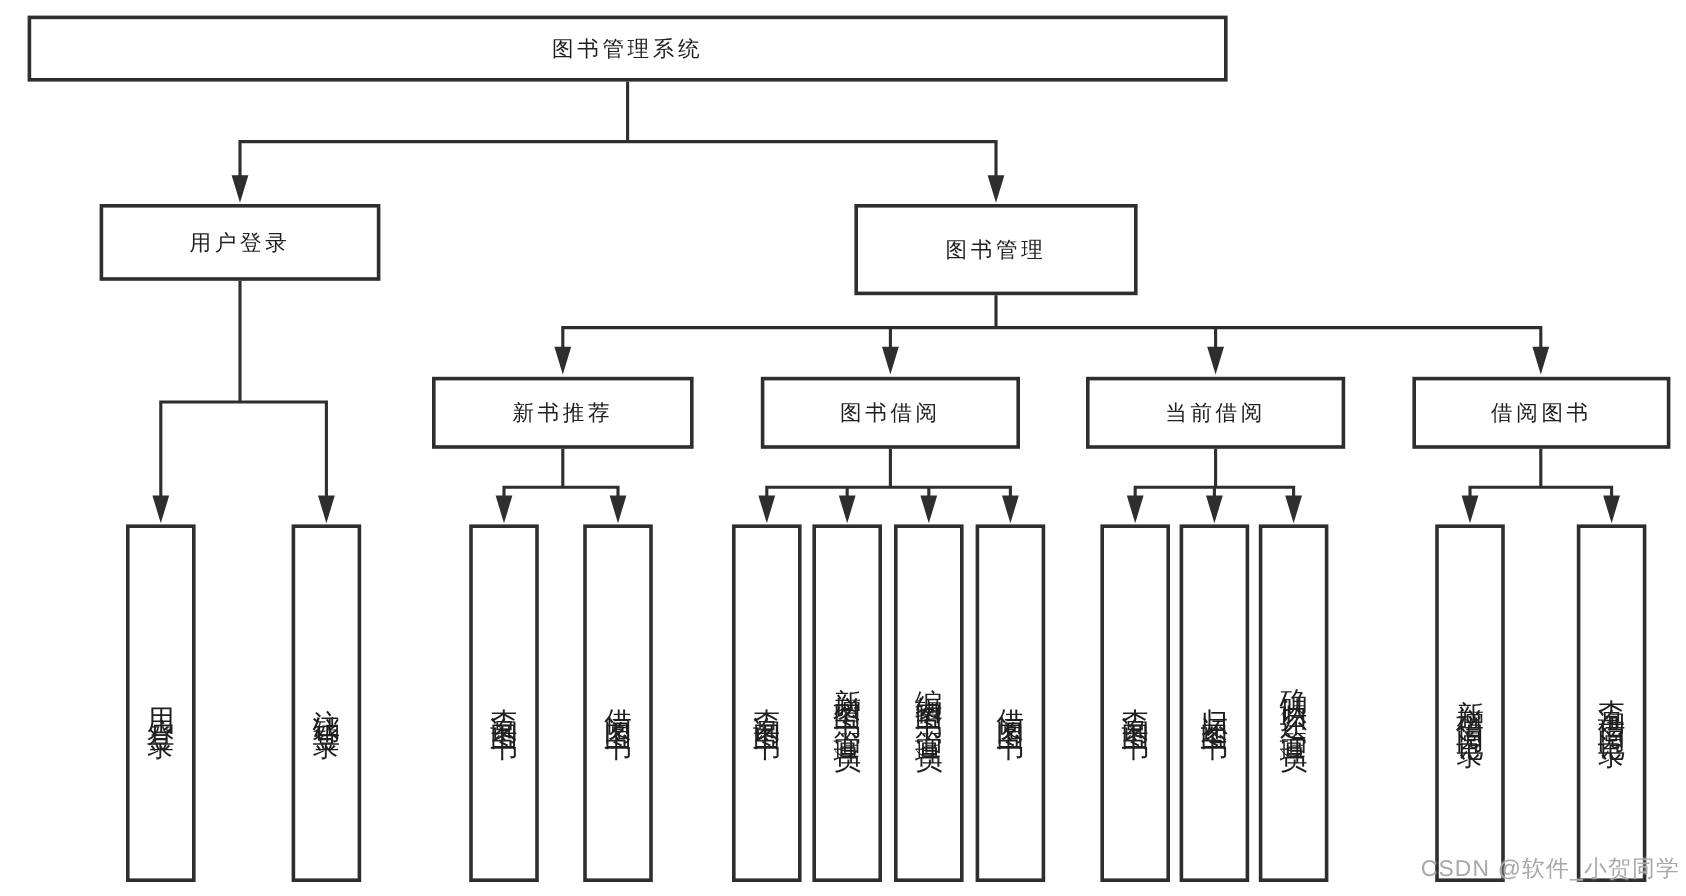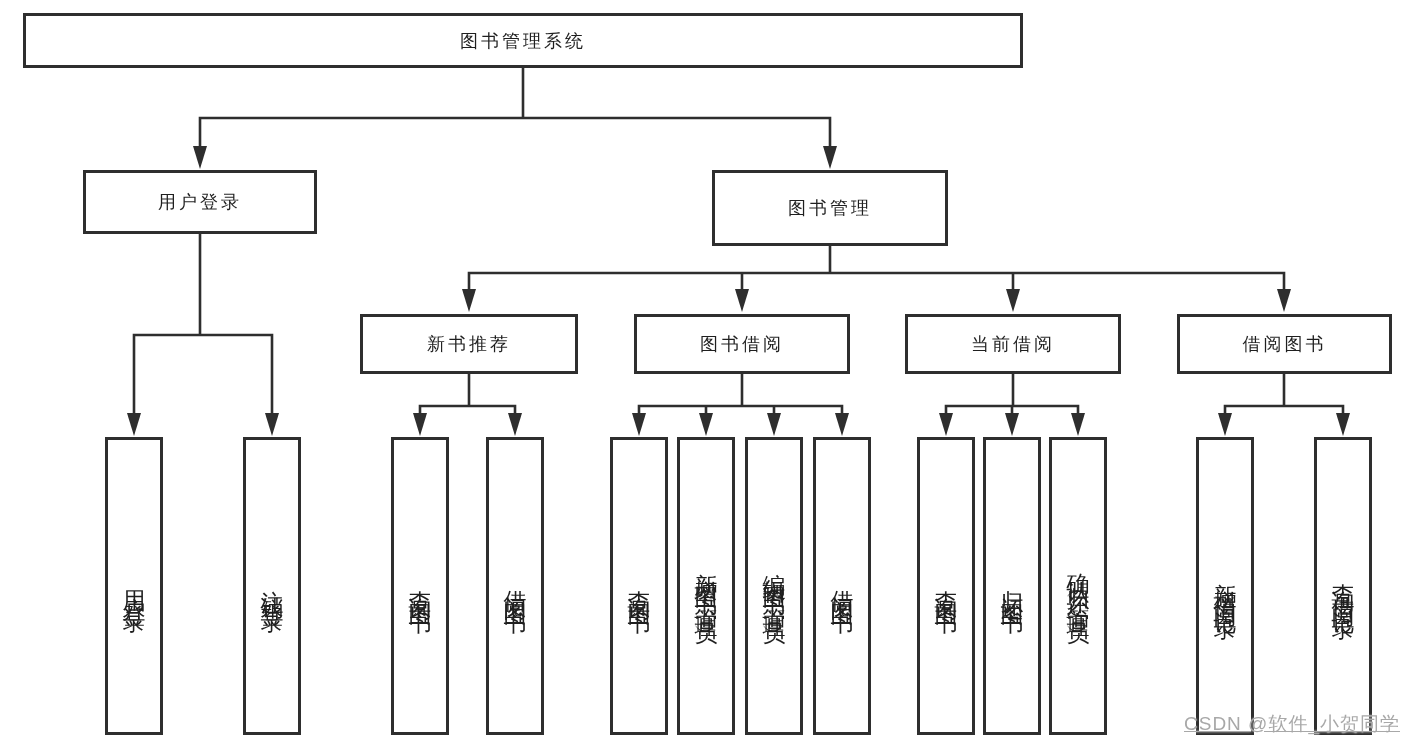--- a/index.html
+++ b/index.html
@@ -36,21 +36,21 @@
     writing-mode:vertical-rl;
     text-orientation:mixed;
     font-size:23px;color:var(--text);
     letter-spacing:7px;line-height:1;white-space:nowrap;
   }
   .watermark{
     position:absolute;left:1184px;top:711px;
     font-size:19px;letter-spacing:1px;
     color:var(--watermark);
     text-shadow:0 0 2px rgba(255,255,255,.9);
-    white-space:nowrap;z-index:5;text-decoration:underline;
+    white-space:nowrap;z-index:5;
   }
 </style>
 </head>
 <body>
 
 <div class="stage">
 
   <svg class="connectors" viewBox="0 0 1405 747" xmlns="http://www.w3.org/2000/svg" aria-hidden="true">
 
     <path d="M523 68 V118 M200 118 H830 M200 118 V152 M830 118 V152"></path>

